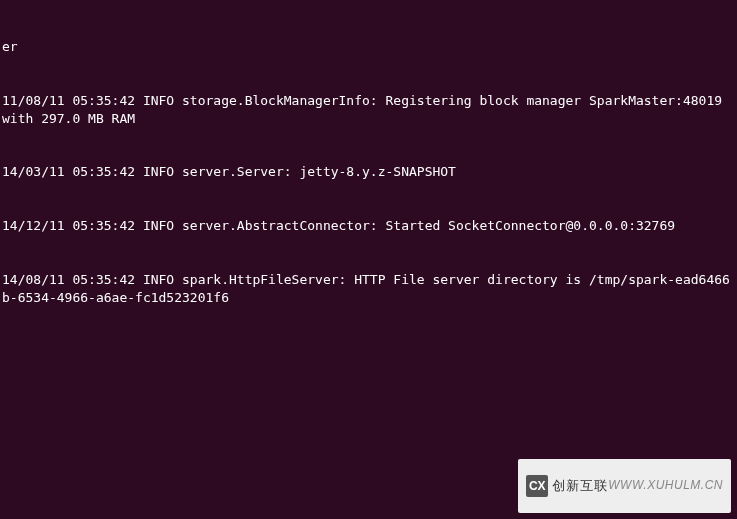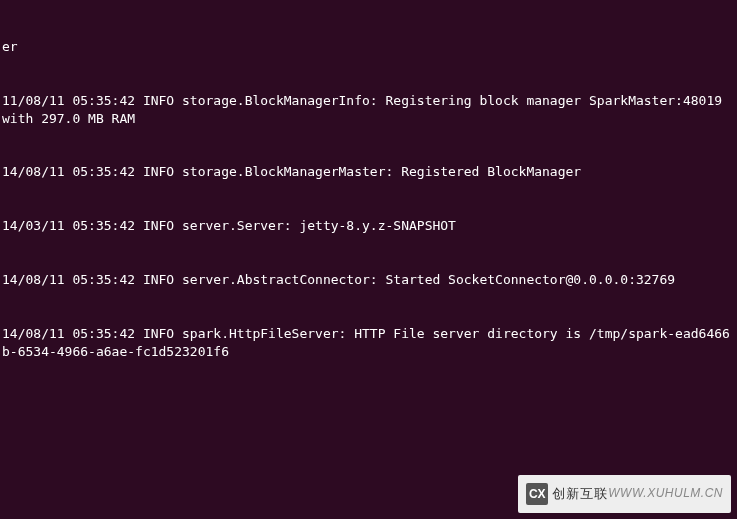--- a/index.html
+++ b/index.html
@@ -25,21 +25,21 @@
     }
     .log-line {
       display: block;
     }
     .watermark {
       position: absolute;
       bottom: 6px;
       right: 6px;
       background-color: #eeeeee;
       color: #444444;
-      padding: 8px 8px;
+      padding: 16px 8px;
       font-family: Arial, sans-serif;
       font-size: 14px;
       display: flex;
       align-items: center;
       gap: 4px;
       border-radius: 2px;
     }
     .watermark-logo {
       width: 22px;
       height: 22px;
@@ -68,23 +68,22 @@
       flex-direction: row;
       line-height: 1.1;
     }
   </style>
 </head>
 <body>
 
 <div class="terminal">
   <span class="log-line">er</span>
   <span class="log-line">11/08/11 05:35:42 INFO storage.BlockManagerInfo: Registering block manager SparkMaster:48019 with 297.0 MB RAM</span>
-  <span class="log-line">14/08/11 05:35:42 INFO storage.BlockManagerMaster: Registered BlockManager</span>
   <span class="log-line">14/03/11 05:35:42 INFO server.Server: jetty-8.y.z-SNAPSHOT</span>
-  <span class="log-line">14/08/11 05:35:42 INFO server.AbstractConnector: Started SocketConnector@0.0.0.0:32769</span>
+  <span class="log-line">14/12/11 05:35:42 INFO server.AbstractConnector: Started SocketConnector@0.0.0.0:32769</span>
   <span class="log-line">14/08/11 05:35:42 INFO spark.HttpFileServer: HTTP File server directory is /tmp/spark-ead6466b-6534-4966-a6ae-fc1d523201f6</span>
   
   
   
   
   
   
   
   
   

